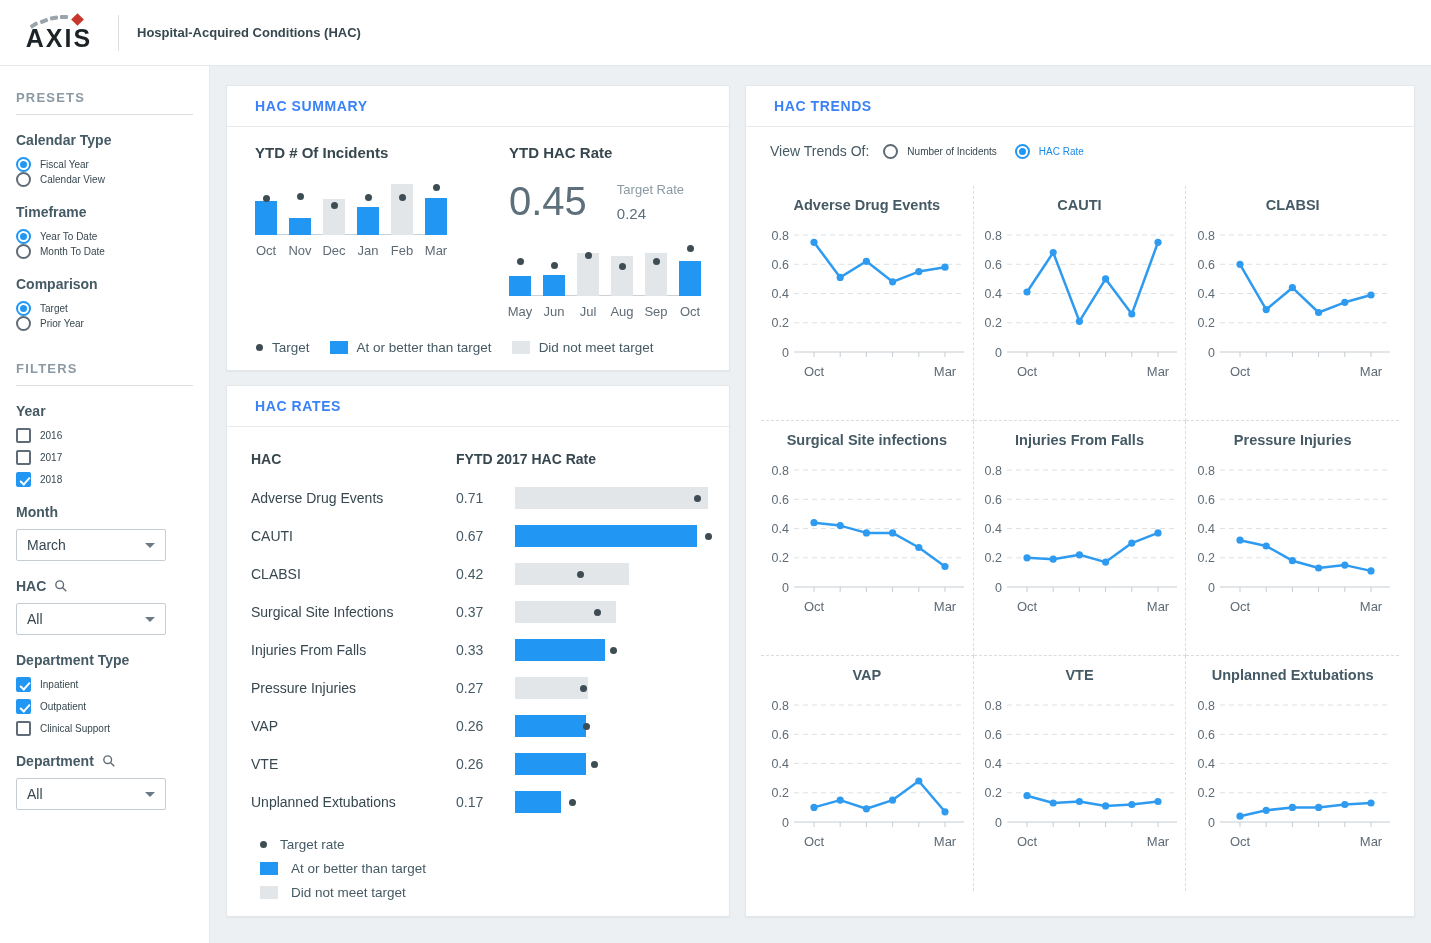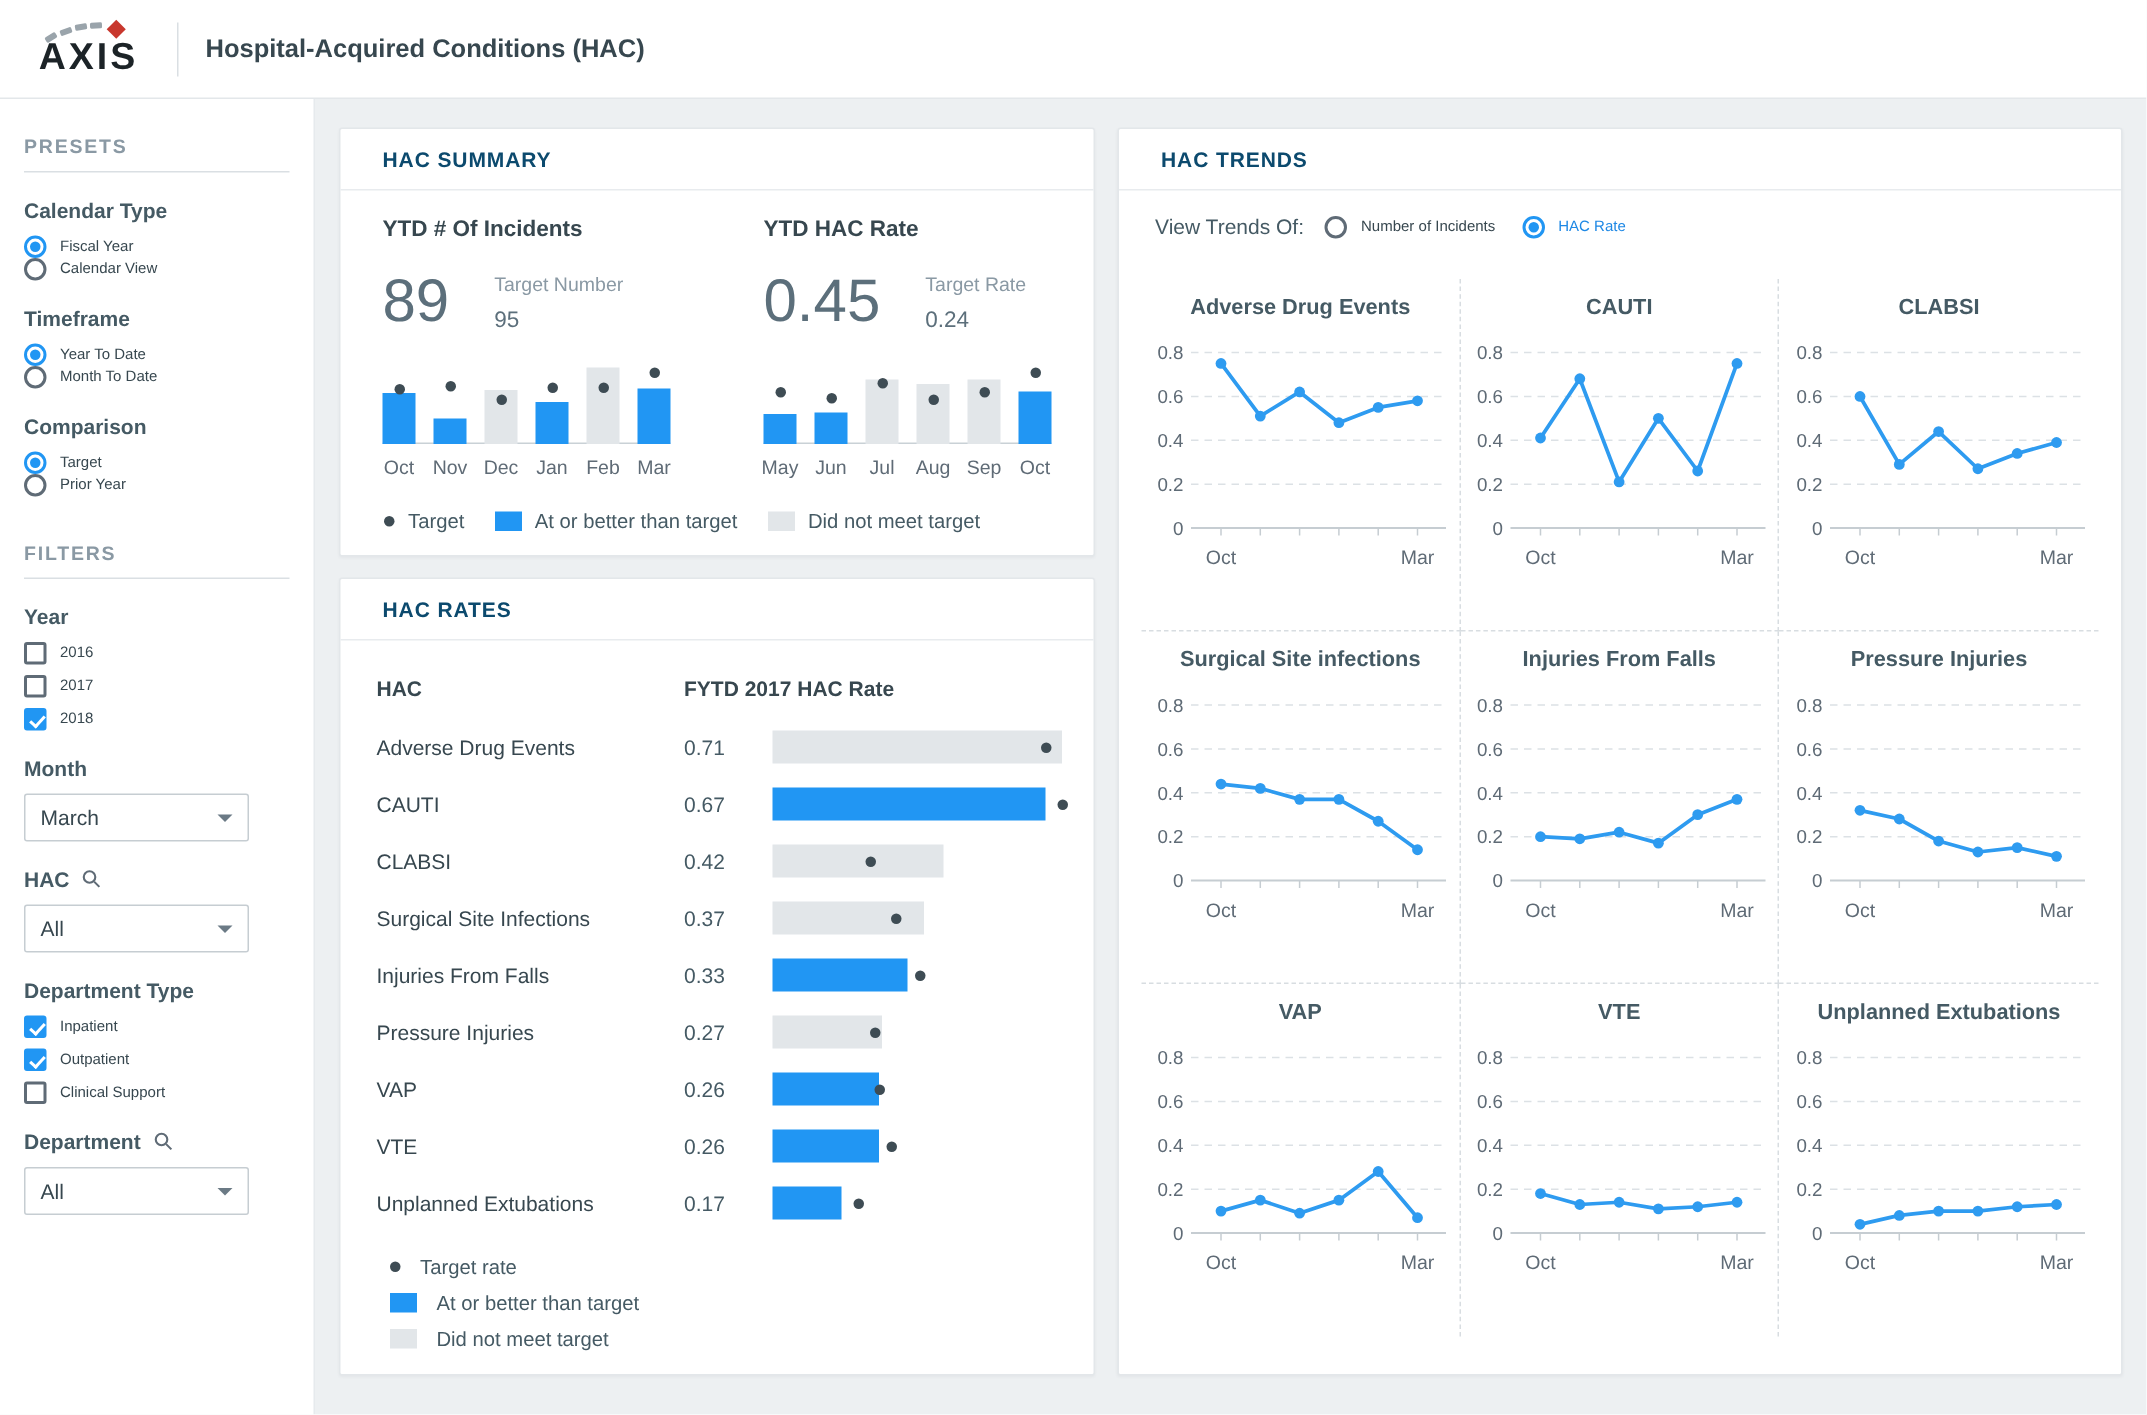--- a/index.html
+++ b/index.html
@@ -13,21 +13,21 @@
   .logo { position:relative; padding-top:12px; }
   .logo-text { font-size:25px; font-weight:800; letter-spacing:2px; color:#1C2327; line-height:1; }
   .logo-arc { position:absolute; top:0; left:4px; width:56px; height:14px; }
   .logo-arc i { position:absolute; width:8px; height:4px; background:#9AA4AB; border-radius:1px; }
   .logo-arc i:nth-child(1){ left:0;  top:9px; transform:rotate(-32deg); }
   .logo-arc i:nth-child(2){ left:10px; top:5px; transform:rotate(-20deg); }
   .logo-arc i:nth-child(3){ left:20px; top:2px; transform:rotate(-10deg); }
   .logo-arc i:nth-child(4){ left:30px; top:1px; transform:rotate(-2deg); }
   .logo-diamond { position:absolute; left:43px; top:1px; width:9px; height:9px; background:#C8372D; transform:rotate(45deg); }
   .vdivider { width:1px; height:36px; background:#DADFE3; }
-  .page-title { margin-left:18px; font-size:17px; font-weight:700; color:#37474F; }
+  .page-title { margin-left:18px; font-size:13px; font-weight:700; color:#37474F; }
   .search-box { margin-left:auto; margin-right:41px; width:254px; height:33px; border:1px solid #C9D1D6;
                 border-radius:3px; display:flex; align-items:center; padding:0 10px; gap:8px; background:#fff; }
   .search-box input { border:none; outline:none; width:100%; font-size:14px; font-family:"Liberation Sans", sans-serif;
                       font-style:italic; color:#5F6B76; background:transparent; }
   .search-box input::placeholder { color:#8A99A4; font-style:italic; }
 
   
   .sidebar { position:absolute; top:66px; left:0; bottom:0; width:210px; background:#fff;
              border-right:1px solid #E6EAED; padding:24px 16px 16px; overflow:hidden; }
   .side-h { font-size:13px; font-weight:700; letter-spacing:1.2px; color:#8A99A4;
@@ -46,21 +46,21 @@
   .select { width:150px; height:32px; border:1px solid #C6CDD2; border-radius:2px; background:#fff;
             display:flex; align-items:center; justify-content:space-between; padding:0 10px;
             font-size:14px; color:#37474F; cursor:pointer; margin-top:3px; }
   .caret { width:0; height:0; border-left:5px solid transparent; border-right:5px solid transparent; border-top:5px solid #6B7A85; }
 
   
   .main { position:absolute; top:66px; left:210px; right:0; bottom:0; background:#EDF0F2; }
   .card { position:absolute; background:#fff; border:1px solid #E3E7EA; border-radius:2px;
           box-shadow:0 1px 2px rgba(60,75,85,0.06); }
   .card-head { height:41px; display:flex; align-items:center; padding:0 28px; border-bottom:1px solid #E8EBEE;
-               font-size:14px; font-weight:700; letter-spacing:0.6px; color:#0c4a6e; }
+               font-size:14px; font-weight:700; letter-spacing:0.6px; color:#3b82f6; }
   #summary-card { left:16px; top:19px; width:504px; height:286px; }
   #rates-card   { left:16px; top:319px; width:504px; height:532px; }
   #trends-card  { left:535px; top:19px; width:670px; height:832px; }
 
   
   .sum-body { display:flex; padding:17px 28px 0; gap:62px; }
   .sum-col { width:196px; }
   .sum-title { font-size:15px; font-weight:700; color:#37474F; }
   .sum-nums { display:flex; gap:30px; margin-top:21px; align-items:flex-start; }
   .big-num { font-size:40px; font-weight:400; color:#5C6F7B; line-height:0.95; }
@@ -228,27 +228,20 @@
       </div>
   </aside>
 
   <main class="main">
 
     <section class="card" id="summary-card">
       <div class="card-head">HAC SUMMARY</div>
       <div class="sum-body">
         <div class="sum-col">
           <div class="sum-title">YTD # Of Incidents</div>
-          <div class="sum-nums">
-            <div class="big-num">89</div>
-            <div>
-              <div class="t-label">Target Number</div>
-              <div class="t-val">95</div>
-            </div>
-          </div>
           <div class="mini-chart" id="incidents-chart">
               <div class="mini-bars">
                 <div class="bcol">
                   <div class="bar met" style="height:62%"></div>
                   <span class="bdot" style="bottom:calc(65% - 3px)"></span>
                   <span class="blab">Oct</span>
                 </div>
                 <div class="bcol">
                   <div class="bar met" style="height:31%"></div>
                   <span class="bdot" style="bottom:calc(69% - 3px)"></span>

